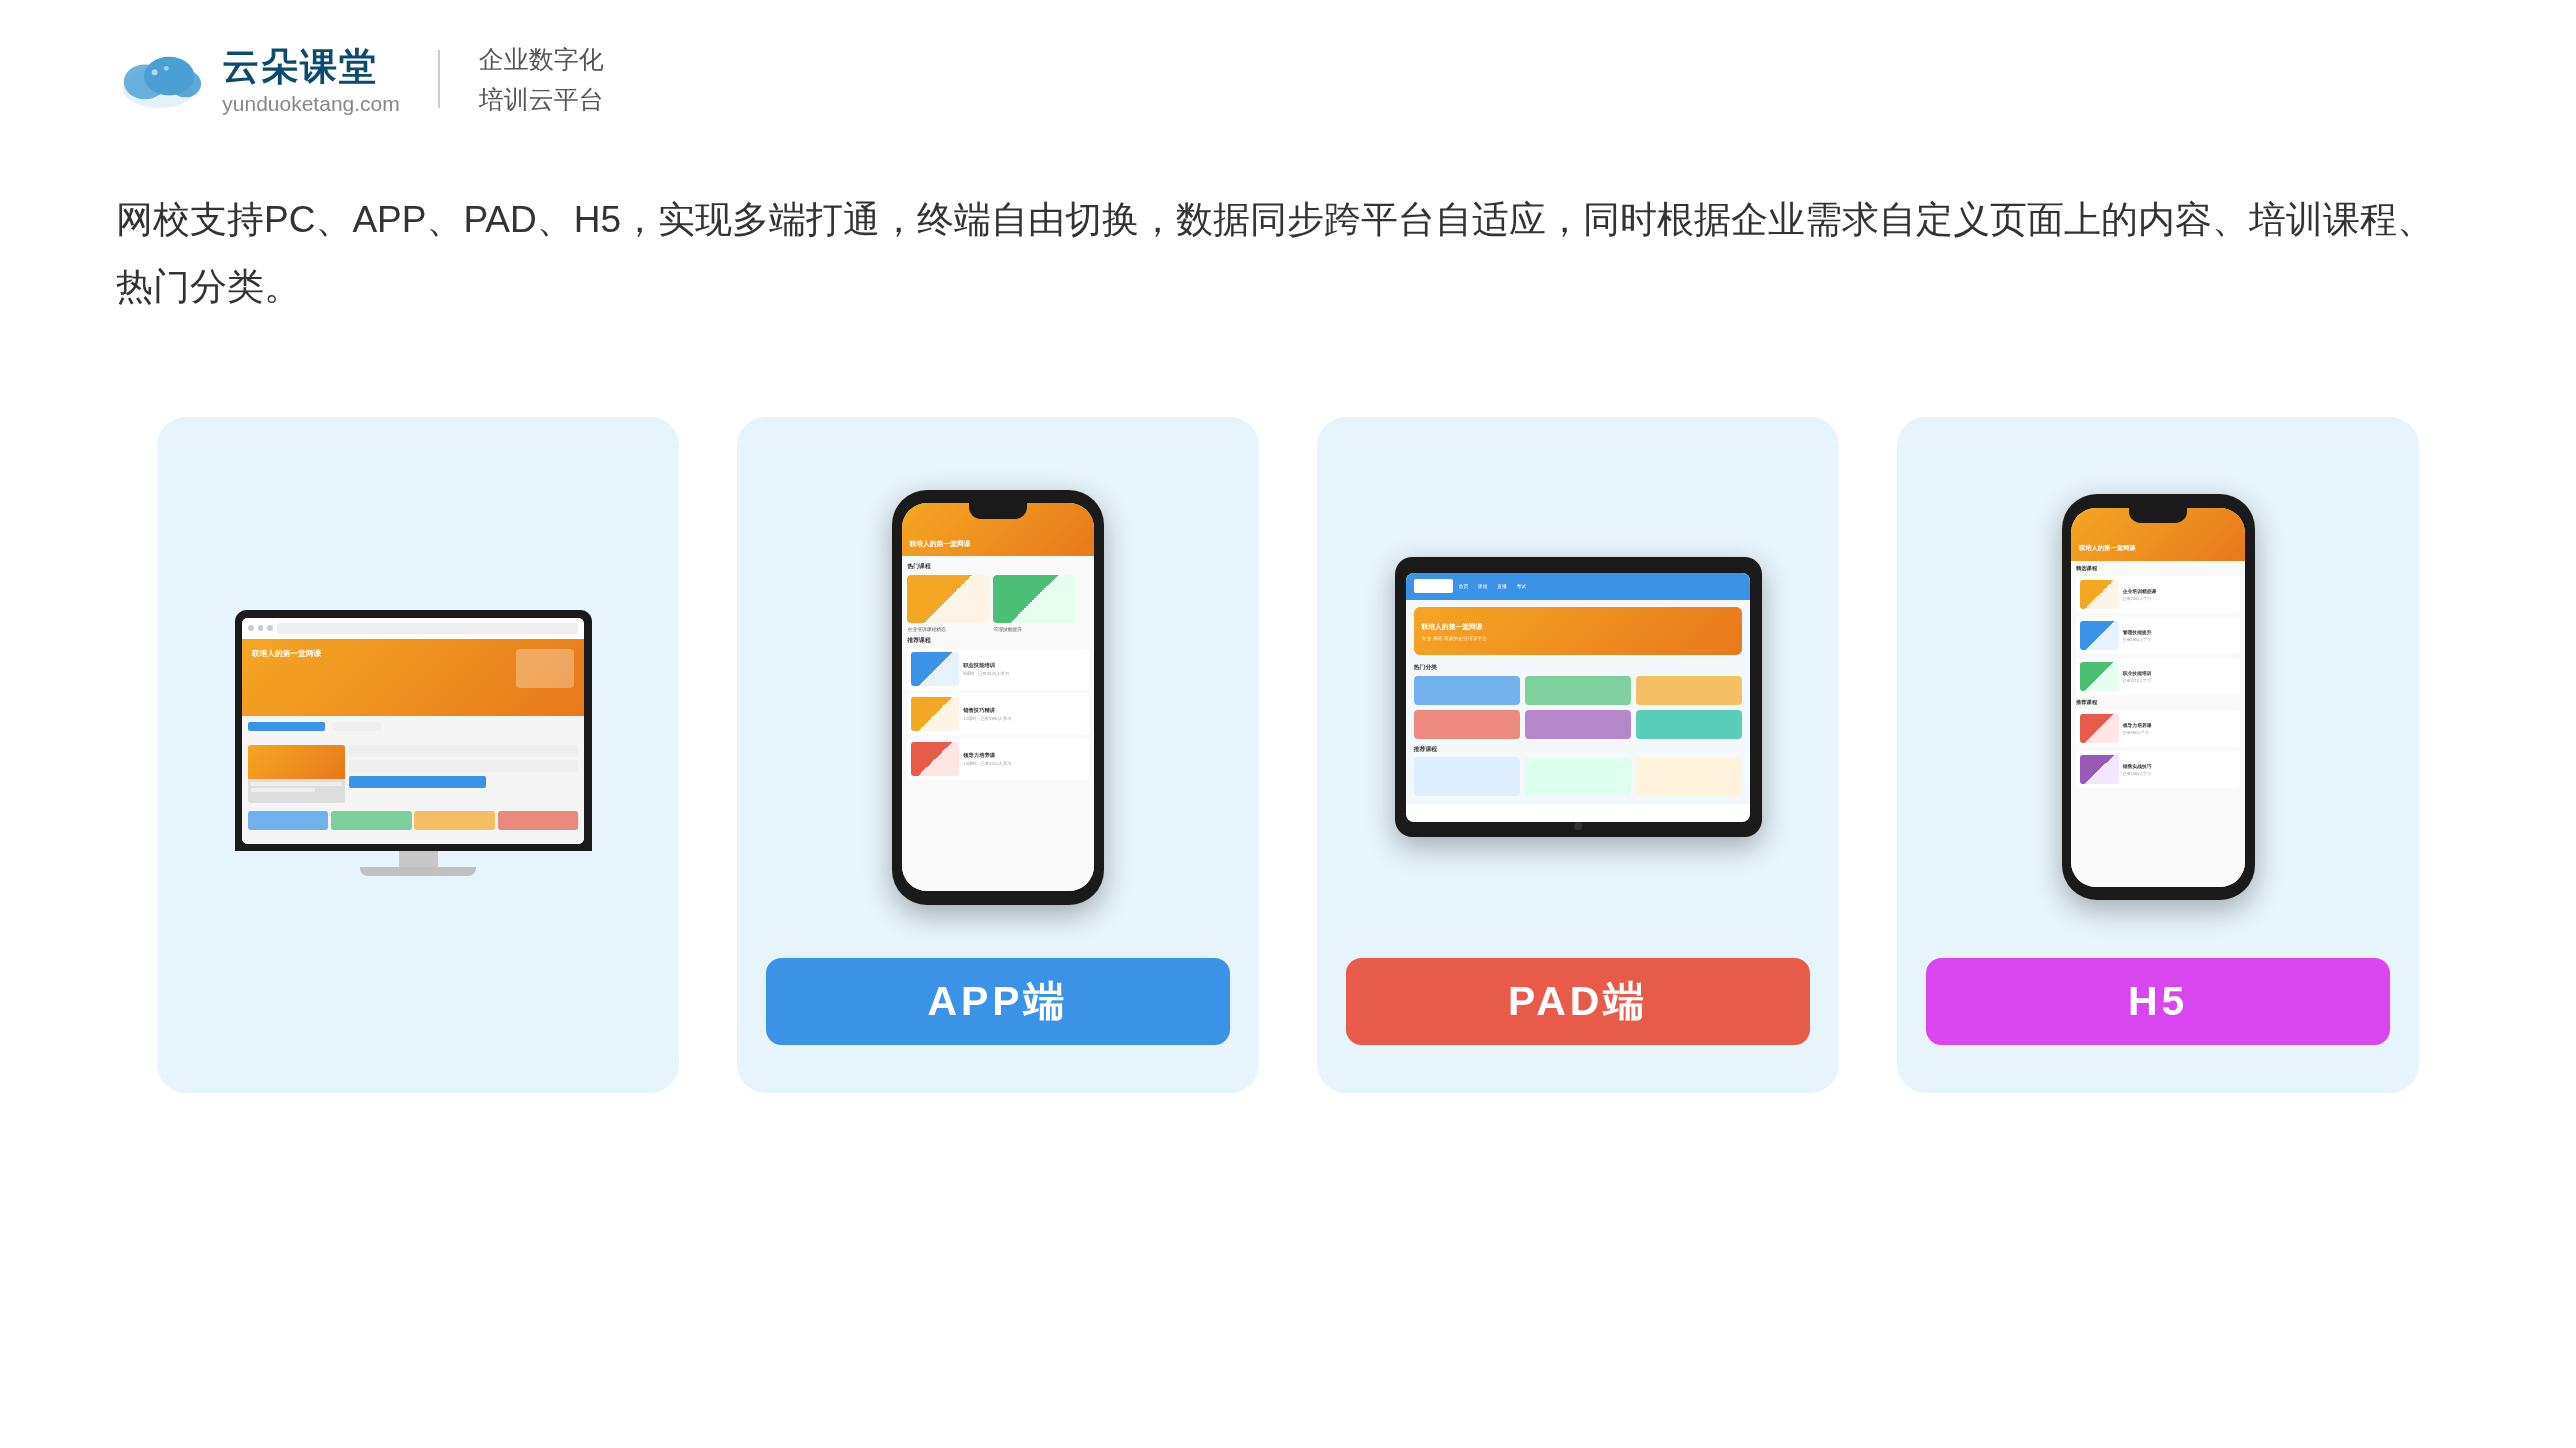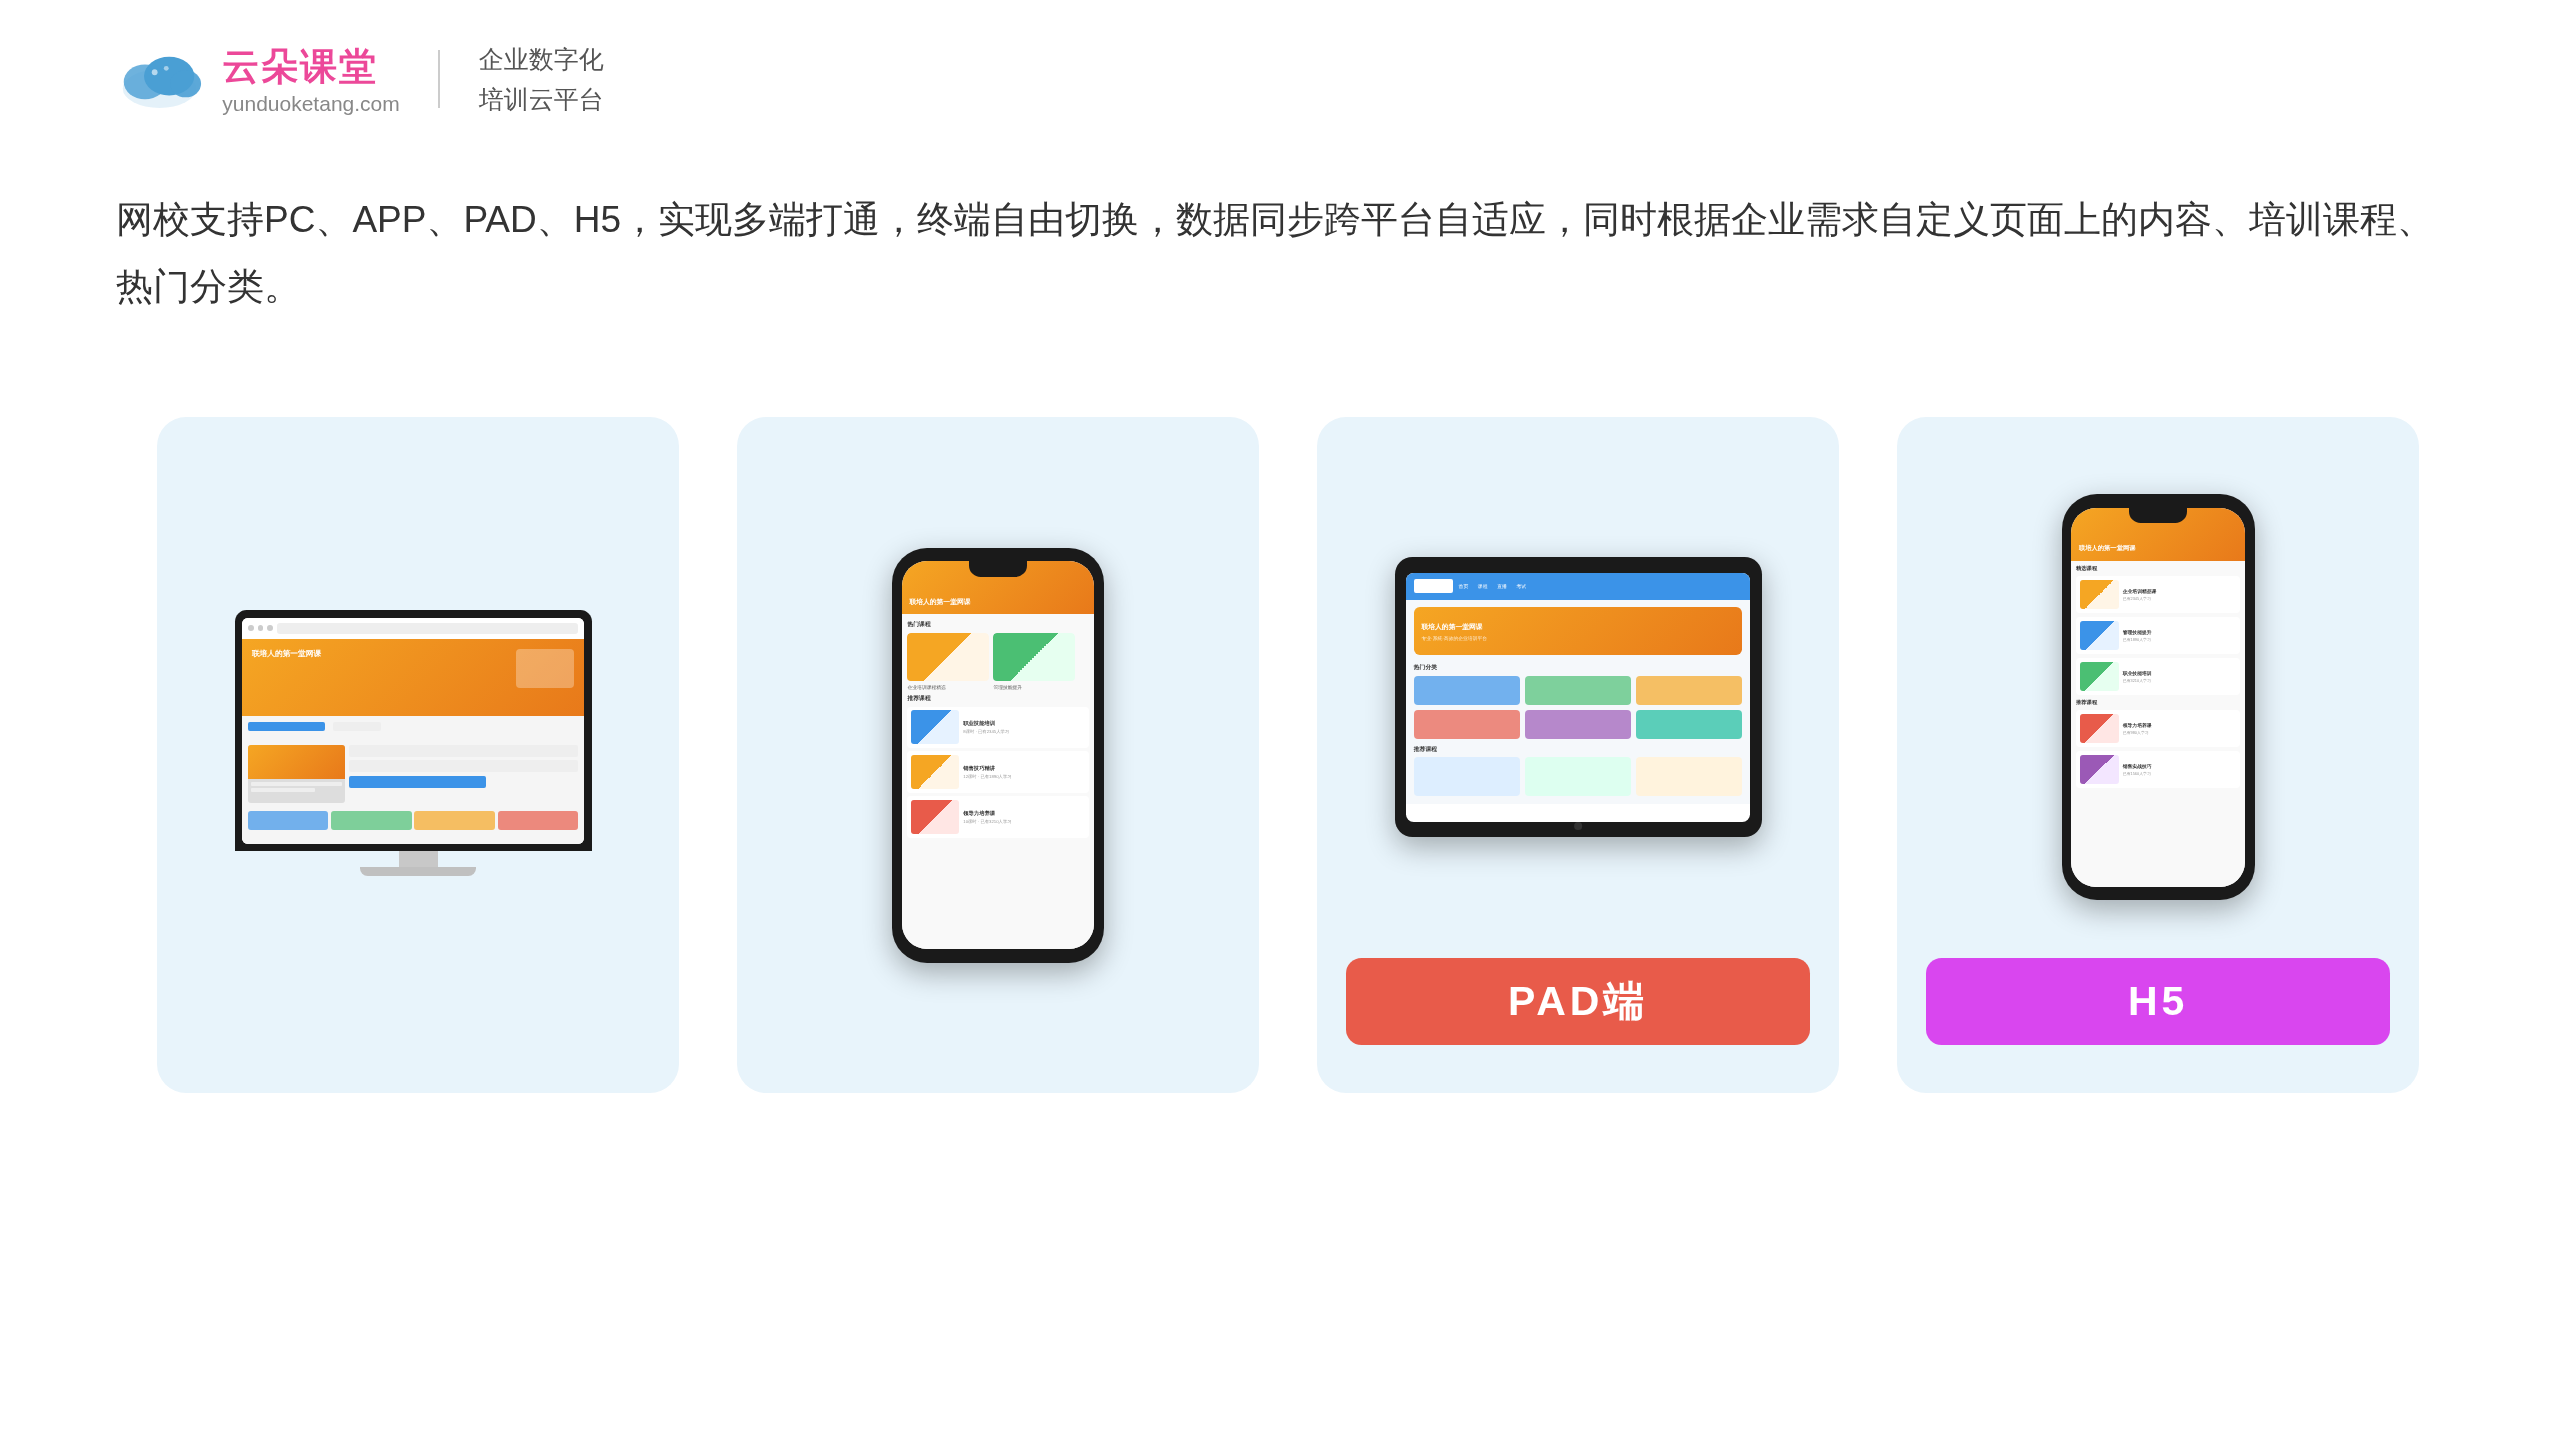--- a/index.html
+++ b/index.html
@@ -45,21 +45,21 @@
     }
 
     .cloud-icon-wrap {
       width: 87px;
       height: 68px;
     }
 
     .brand-name {
       font-size: 37px;
       font-weight: 700;
-      color: #ec4899;
+      color: #0c4a6e;
       letter-spacing: 1.9px;
     }
 
     .brand-url {
       font-size: 21px;
       color: #888;
     }
 
     .divider-v {
       width: 1.9px;
@@ -633,20 +633,21 @@
                 <div>
                   <div style="font-size:5.3px;color:#333;font-weight:bold;margin-bottom:1.9px;">领导力培养课</div>
                   <div style="font-size:4.3px;color:#999;">10课时 · 已有3210人学习</div>
                 </div>
               </div>
             </div>
           </div>
         </div>
       </div>
     </div>
+    <div class="btn-label btn-blue">APP端</div>
   </div>
 
   <div class="device-card">
     <div class="device-image-wrap">
       <div class="tablet-mock">
         <div class="tablet-btn"></div>
         <div class="tablet-screen">
           <div class="tablet-header">
             <div class="tablet-header-logo"></div>
             <div class="tablet-header-nav">

